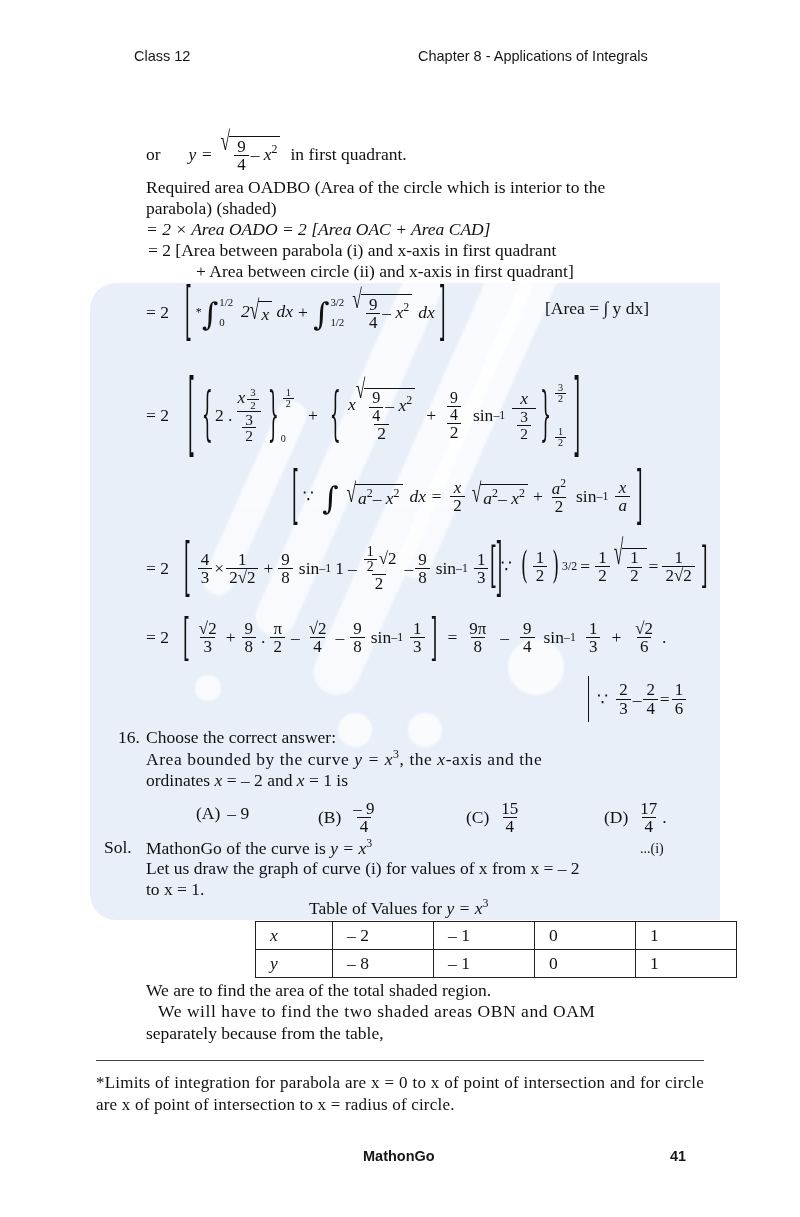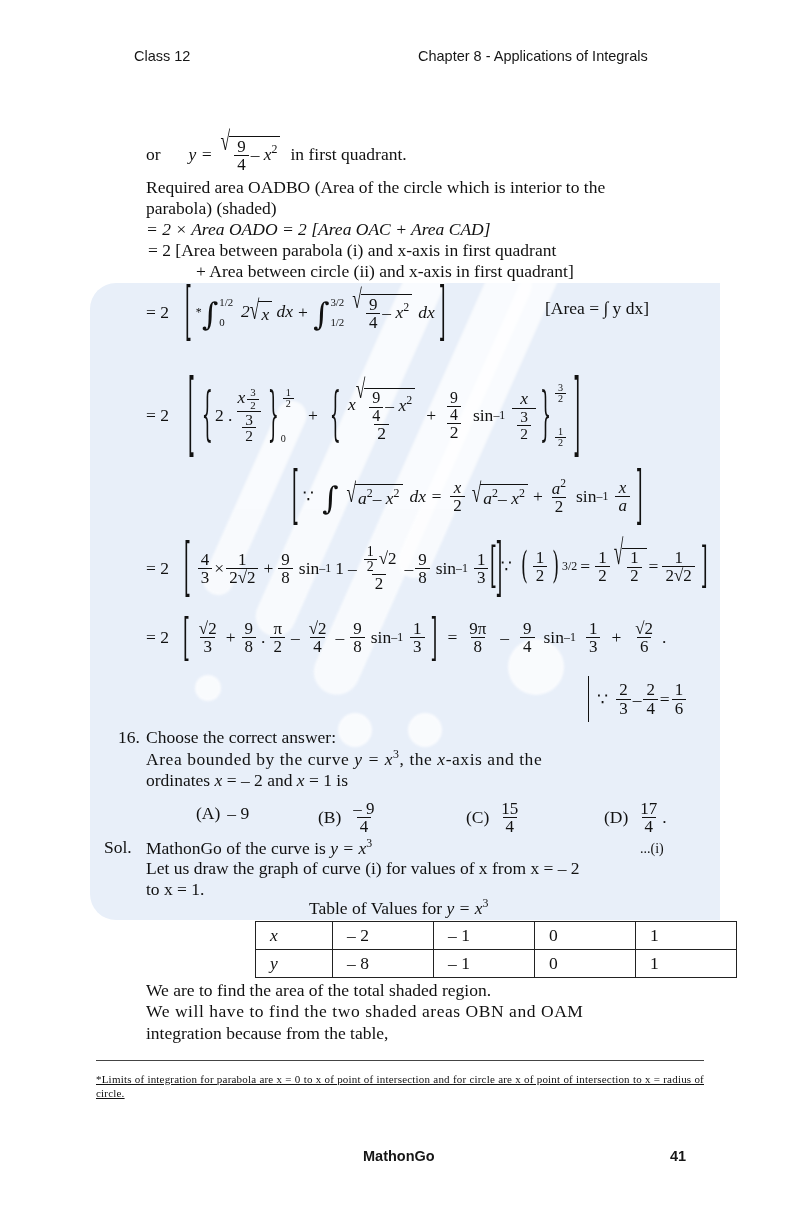--- a/index.html
+++ b/index.html
@@ -54,21 +54,21 @@
   .ftr{
     position:absolute;left:0;top:1148px;width:800px;
     font-family:"Liberation Sans", sans-serif;
     font-size:14.5px;color:#161616;font-weight:600;
   }
   .ftr .brand{position:absolute;left:363px;top:0;}
   .ftr .pno{position:absolute;left:670px;top:0;}
 
   
   .t{position:absolute;font-size:17.5px;line-height:1.30;white-space:nowrap;}
-  .tw{position:absolute;font-size:11px;line-height:1.30;text-decoration:underline;}
+  .tw{position:absolute;font-size:17px;line-height:1.30;}
   .b{font-weight:normal;}
   .it{font-style:italic;}
   .just{text-align:justify;}
 
   
   .mrow{display:inline-flex;align-items:center;vertical-align:middle;}
   .frac{display:inline-flex;flex-direction:column;align-items:center;
         vertical-align:middle;line-height:1.02;margin:0 2px;font-size:.97em;}
   .frac .num{padding:0 3px;}
   .frac .den{padding:0 3px;border-top:1.3px solid #111;}
@@ -571,22 +571,22 @@
       <td class="c0 it">y</td>
       <td class="cv">– 8</td>
       <td class="cv">– 1</td>
       <td class="cv">0</td>
       <td class="cv">1</td>
     </tr>
   </tbody>
       </table>
 
   <div class="t" style="left:146px;top:979px;">We are to find the area of the total shaded region.</div>
-  <div class="t" style="left:146px;top:1000px;letter-spacing:.55px;">We will have to find the two shaded areas OBN and OAM</div>
-  <div class="t" style="left:146px;top:1022px;">integration because from the table,</div>
+  <div class="t" style="left:158px;top:1000px;letter-spacing:.55px;">We will have to find the two shaded areas OBN and OAM</div>
+  <div class="t" style="left:146px;top:1022px;">separately because from the table,</div>
 
   <div class="rule"></div>
   <div class="tw just" style="left:96px;top:1072px;width:608px;letter-spacing:.2px;">*Limits of integration for parabola are x = 0 to x of point of intersection and for circle are x of point of intersection to x = radius of circle.</div>
 
   <div class="ftr">
     <span class="brand">MathonGo</span>
     <span class="pno">41</span>
   </div>
 
   </div>

